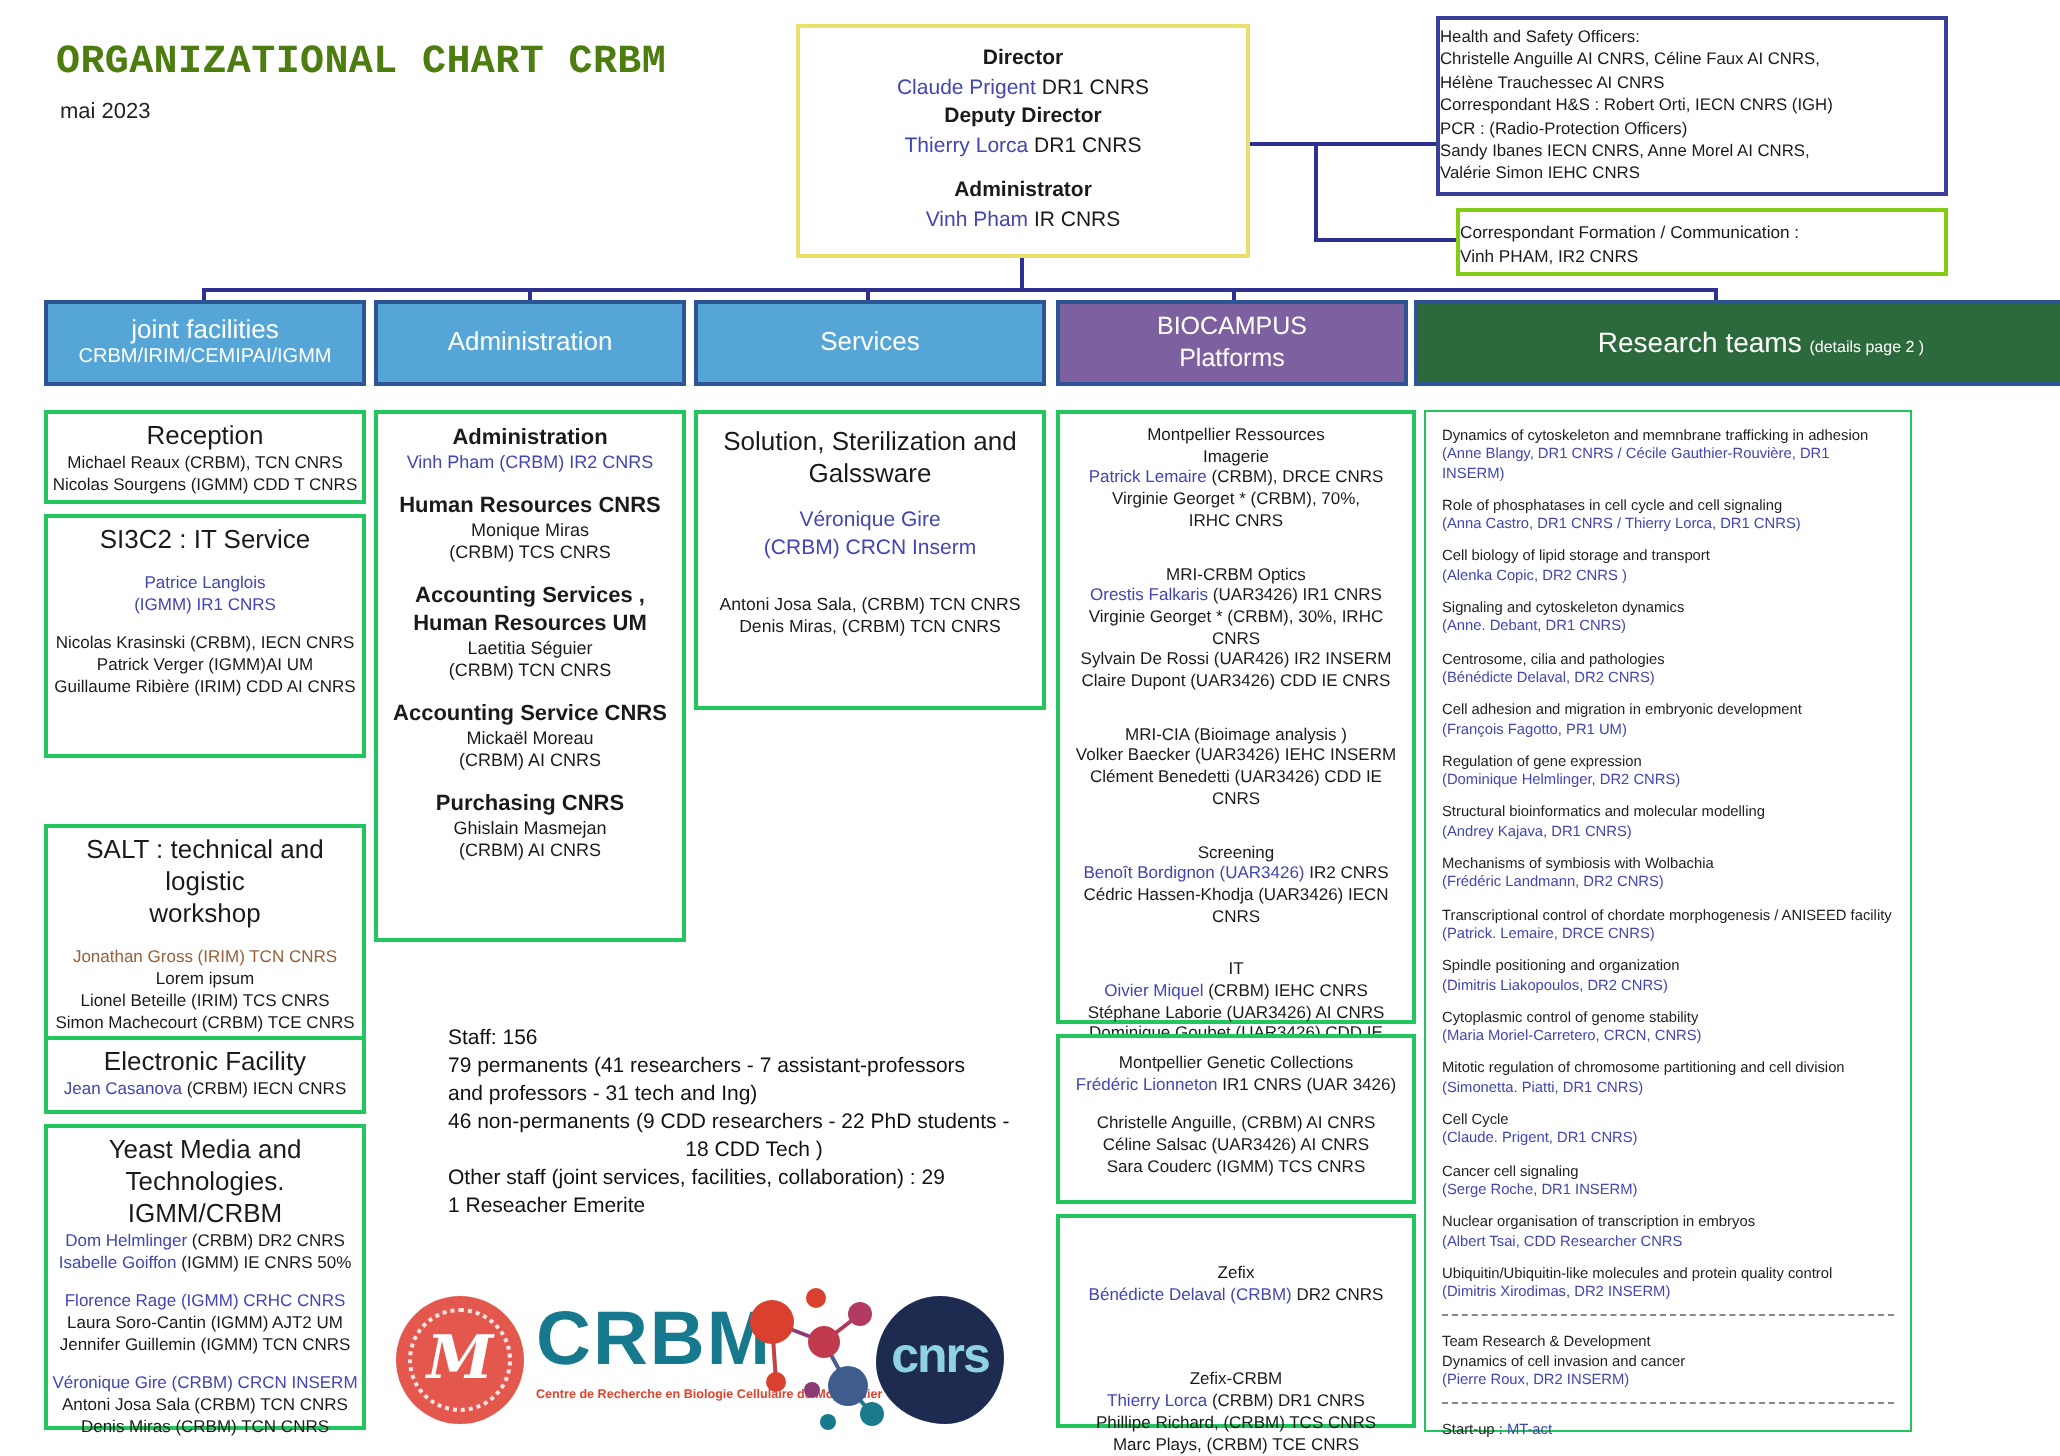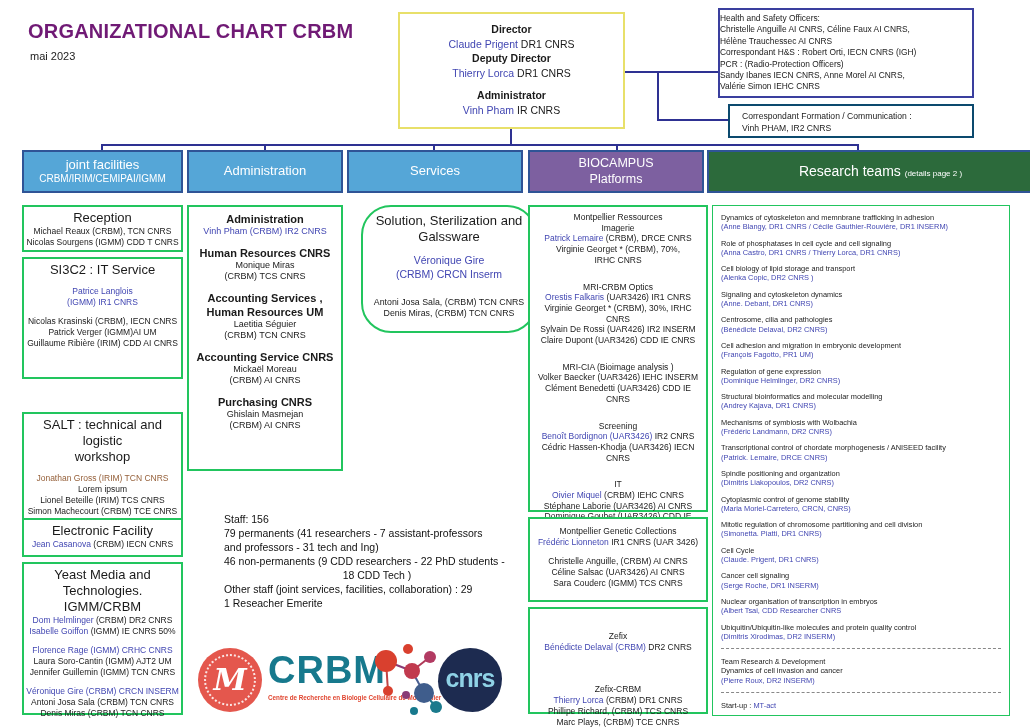--- a/index.html
+++ b/index.html
@@ -2,32 +2,32 @@
 <html><head>
 <meta charset="utf-8">
 <style>
   html,body{margin:0;padding:0;background:#fff;}
   #canvas{position:relative;width:1030px;height:728px;background:#fff;overflow:hidden;
     font-family:"Liberation Sans","DejaVu Sans",sans-serif;color:#1a1a1a;}
 
   .abs{position:absolute;}
   .conn{position:absolute;background:#2e3192;}
 
-  #page-title{position:absolute;left:28px;top:20px;font-size:20px;font-weight:bold;color:#701a75;letter-spacing:.2px;}
+  #page-title{position:absolute;left:28px;top:20px;font-size:20px;font-weight:bold;color:#4d7c0f;letter-spacing:.2px;font-family:Liberation Mono, monospace;}
   #page-date{position:absolute;left:30px;top:50px;font-size:11px;color:#222;}
 
   .box{position:absolute;background:#fff;border:2px solid #22c55e;box-sizing:border-box;
     text-align:center;font-size:8.5px;line-height:11px;padding:3px 2px;}
 
   #director-box{left:398px;top:12px;width:227px;height:117px;border:2px solid #e8e06a;
     font-size:10.5px;line-height:14.5px;padding-top:8px;}
   #safety-box{left:718px;top:8px;width:256px;height:90px;border:2px solid #3a3f9e;
     text-align:left;font-size:8.4px;line-height:11.4px;padding:3px 0;}
-  #corr-box{left:728px;top:104px;width:246px;height:34px;border:2px solid #0c4a6e;
-    text-align:left;font-size:8.6px;line-height:12px;padding:4px 12px;}
+  #corr-box{left:728px;top:104px;width:246px;height:34px;border:2px solid #84cc16;
+    text-align:left;font-size:8.6px;line-height:12px;padding:4px 0;}
 
   .hdr{position:absolute;top:150px;height:43px;box-sizing:border-box;border:2px solid #2f5496;
     color:#fff;display:flex;flex-direction:column;align-items:center;justify-content:center;
     text-align:center;line-height:1.25;}
   .hdr .l1{font-size:13px;}
   .hdr .l2{font-size:10px;}
   #hdr-joint{left:22px;width:161px;background:#55a6d7;}
   #hdr-admin{left:187px;width:156px;background:#55a6d7;}
   #hdr-services{left:347px;width:176px;background:#55a6d7;}
   #hdr-biocampus{left:528px;width:176px;background:#7d60a0;}
@@ -39,27 +39,27 @@
   
   #box-reception{left:22px;top:205px;width:161px;height:47px;}
   #box-it{left:22px;top:257px;width:161px;height:122px;}
   #box-salt{left:22px;top:388px;width:161px;height:118px;margin-top:24px;}
   #box-electronic{left:22px;top:518px;width:161px;height:39px;}
   #box-yeast{left:22px;top:562px;width:161px;height:153px;}
   
   #box-admin{left:187px;top:205px;width:156px;height:266px;font-size:9px;line-height:11.5px;padding-top:5px;}
   #staff-block{left:224px;top:512px;width:306px;font-size:10.5px;line-height:14px;text-align:left;color:#111;}
   
-  #box-solution{left:361px;top:205px;width:176px;height:128px;font-size:8.8px;line-height:11px;padding-top:6px;border-radius:30px;}
+  #box-solution{left:347px;top:205px;width:176px;height:150px;font-size:8.8px;line-height:11px;padding-top:6px;}
   
   #box-mri{left:528px;top:205px;width:180px;height:307px;padding-top:5px;line-height:10.7px;}
   #box-genetic{left:528px;top:517px;width:180px;height:85px;padding-top:7px;line-height:11px;}
   #box-zefix{left:528px;top:607px;width:180px;height:107px;padding-top:22px;line-height:10.7px;}
   
-  #box-teams{left:712px;top:205px;width:298px;height:511px;border-width:1.5px;
+  #box-teams{left:712px;top:205px;width:244px;height:511px;border-width:1.5px;
     text-align:left;font-size:7.4px;line-height:9.3px;padding:7px 8px;color:#222;}
 
   .ln{min-height:1px;}
   .b{font-weight:bold;}
   .h1{font-size:13px;line-height:16px;}
   .h2{font-size:11px;font-weight:bold;line-height:14px;}
   .big{font-size:10.5px;line-height:14px;}
   .blue{color:#4146b2;}
   .brown{color:#96613b;}
   .center{text-align:center;}

